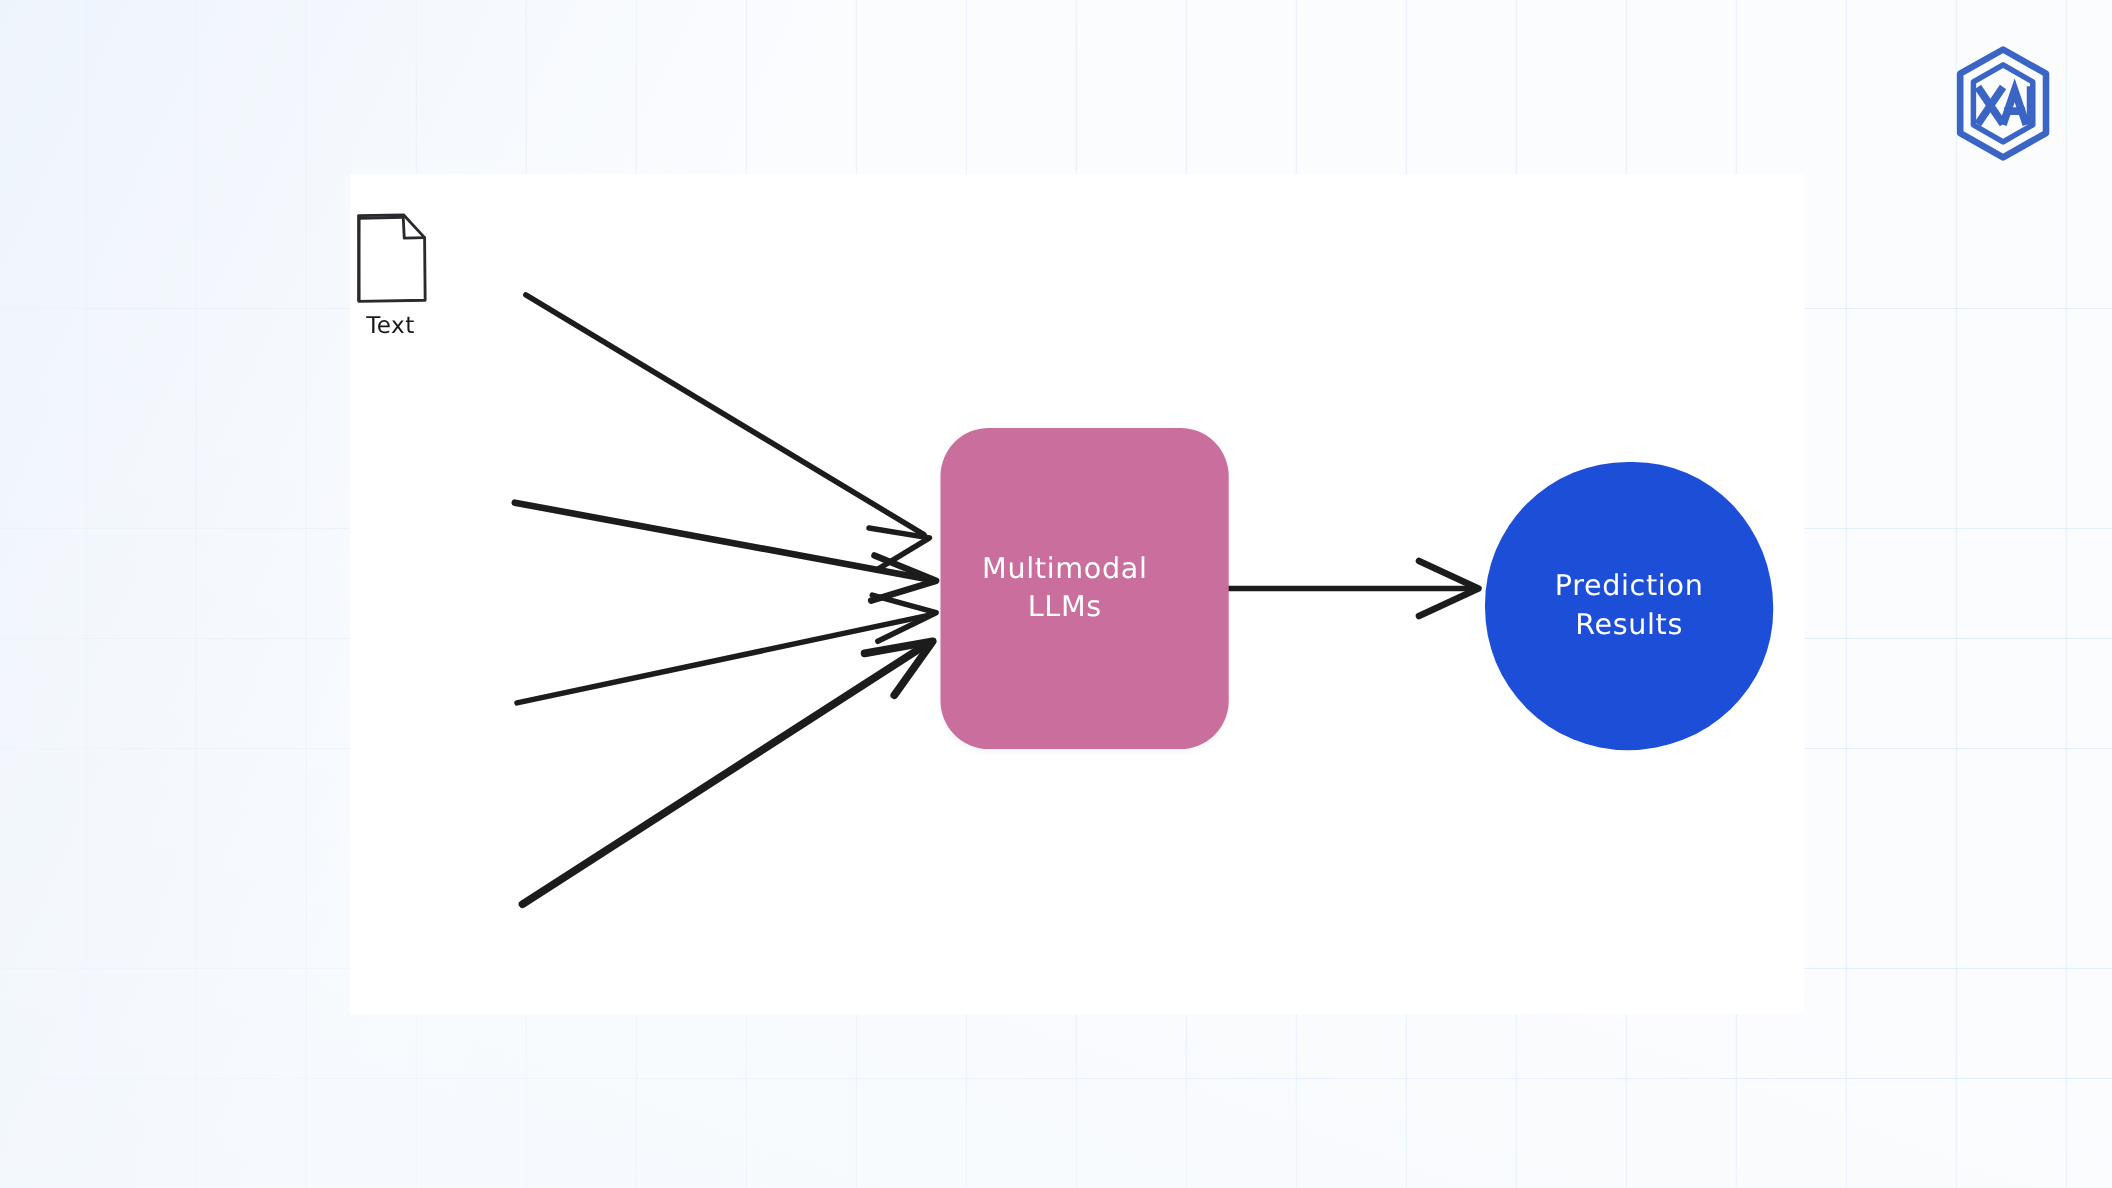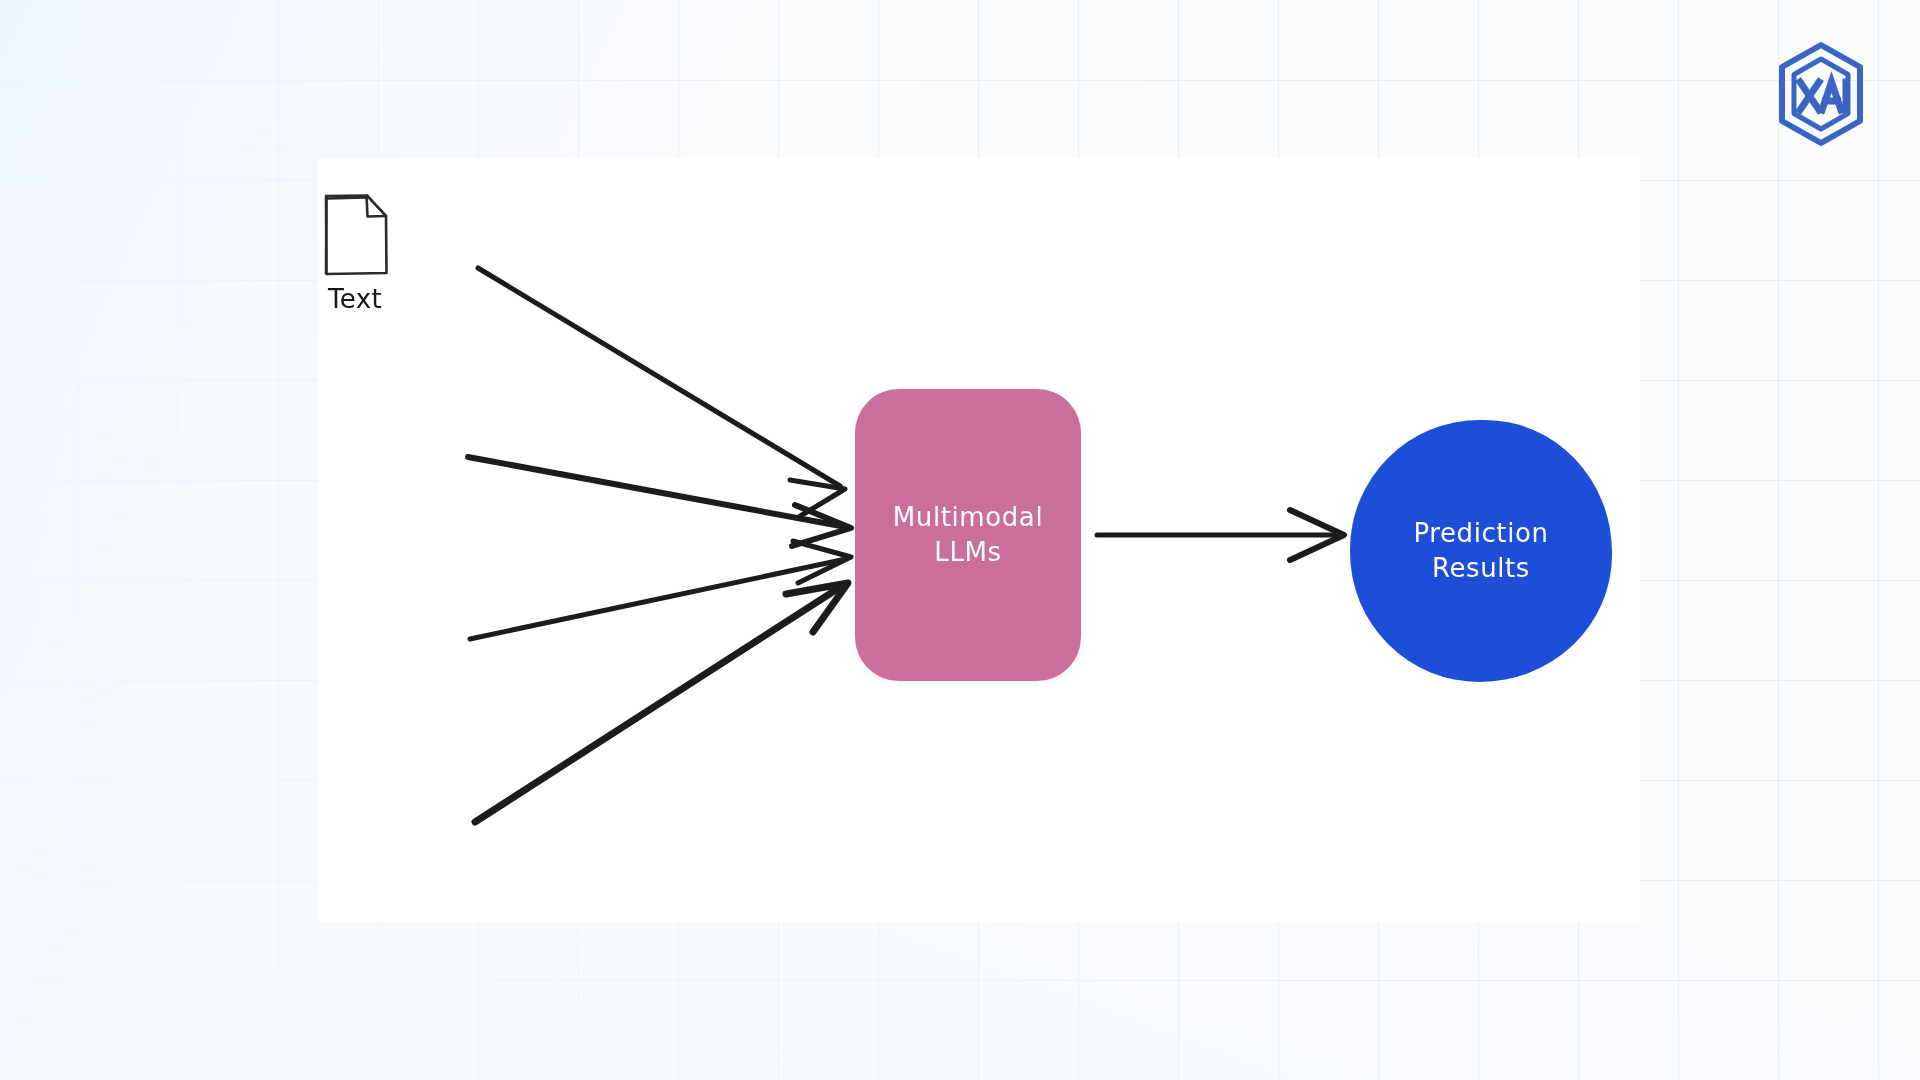--- a/index.html
+++ b/index.html
@@ -75,20 +75,21 @@
   
   #node-multimodal {
     position: absolute;
     left: 855px;
     top: 389px;
     width: 226px;
     height: 292px;
     background: #c96e9d;
     border-radius: 44px;
     box-shadow: 0 2px 6px rgba(0,0,0,0.05);
+    padding-left: 36px;
   }
   #node-multimodal .node-label {
     left: 0; top: 0; width: 226px; height: 292px;
     display: flex; align-items: center; justify-content: center;
     font-size: 26px;
   }
 
   
   #node-prediction {
     position: absolute;
@@ -114,21 +115,21 @@
   .input-icon {
     display: block;
     margin: 0 auto;
     width: 92px;
     height: 96px;
   }
   .input-caption {
     display: block;
     margin-top: 2px;
     font-family: "DejaVu Sans", sans-serif;
-    font-size: 26px;
+    font-size: 21px;
     color: #18181b;
     letter-spacing: 0.4px;
   }
 
   #input-text   { left: 275px; top: 186px; }
   #input-image  { left: 275px; top: 378px; }
   #input-video  { left: 275px; top: 556px; }
   #input-audio  { left: 272px; top: 745px; }
 
   

